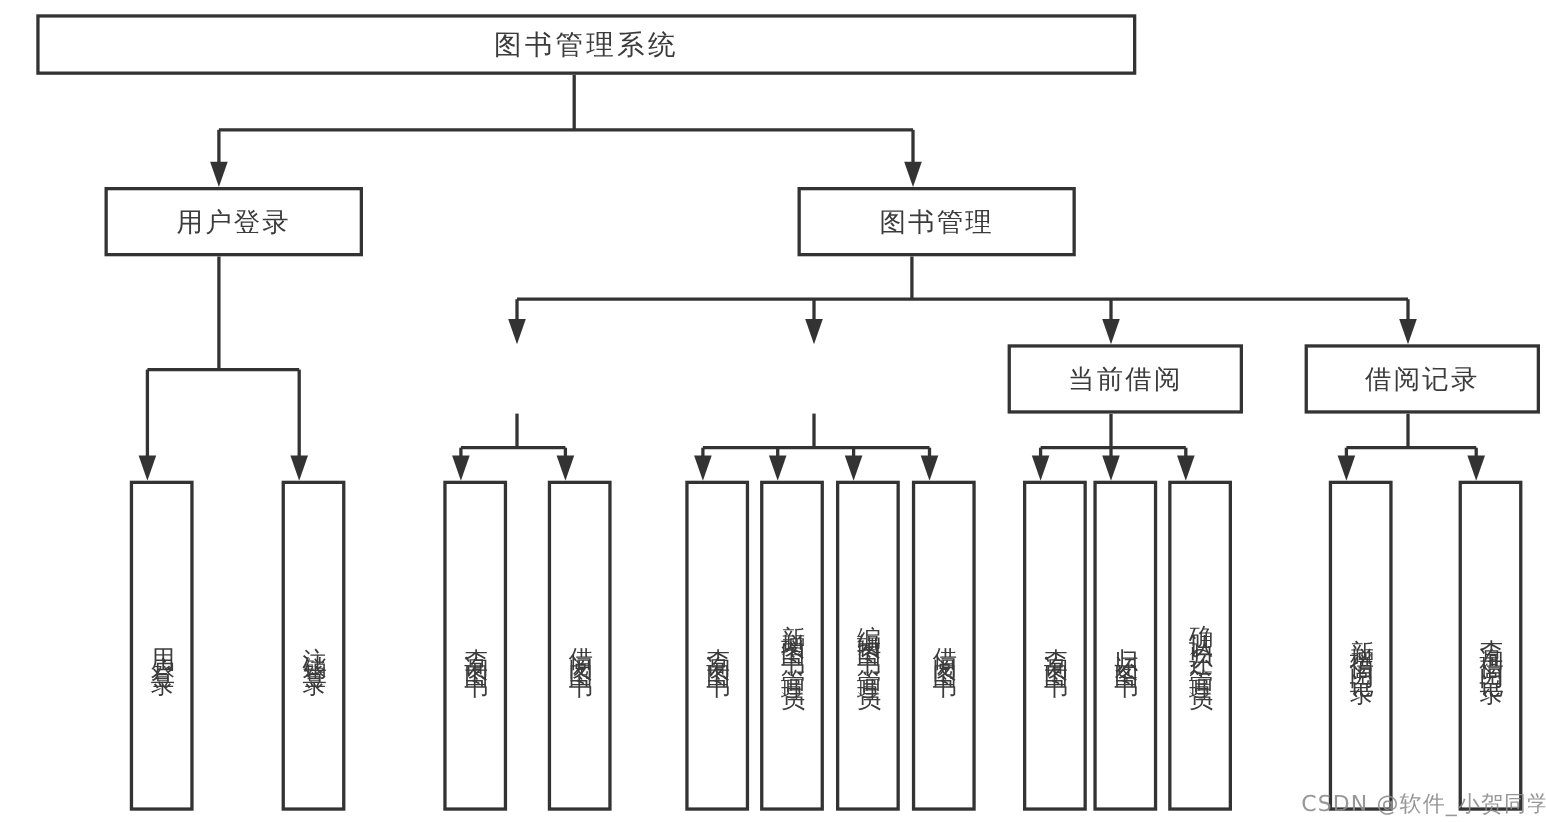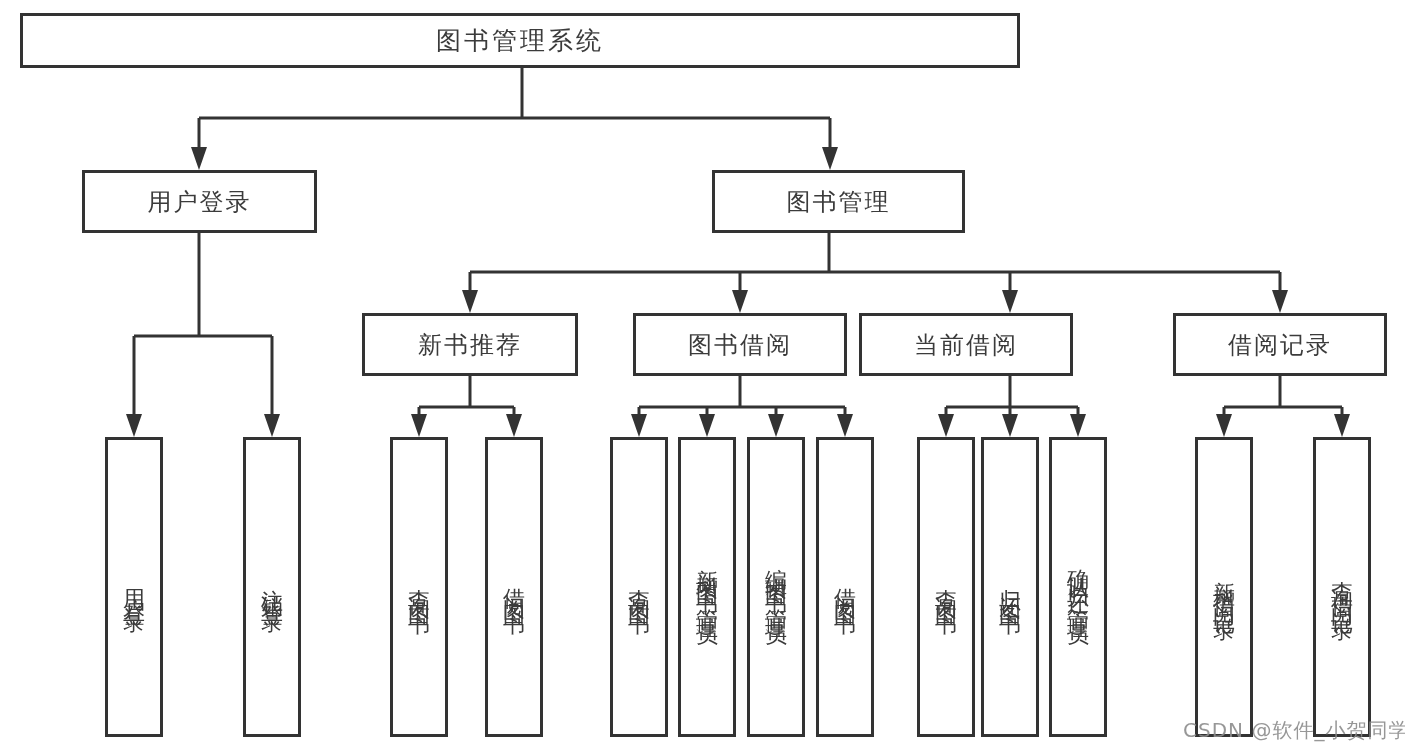--- a/index.html
+++ b/index.html
@@ -23,20 +23,21 @@
   .box {
     position: absolute;
     box-sizing: border-box;
     border: 3px solid #333333;
     background: #ffffff;
     color: #3b3b3b;
     display: flex;
     align-items: center;
     justify-content: center;
     text-align: center;
+    margin-left: 13px;
   }
   .hbox {
     font-size: 24px;
     letter-spacing: 2px;
     height: 63px;
   }
   .rootbox {
     font-size: 25px;
     letter-spacing: 3px;
   }
@@ -127,23 +128,21 @@
       <polygon points="1216,414 1232,414 1224,437"></polygon>
       <polygon points="1334,414 1350,414 1342,437"></polygon>
     </g>
   </svg>
 
   <div class="box hbox rootbox" style="left:20px; top:13px; width:1000px; height:55px;">图书管理系统</div>
 
   <div class="box hbox" style="left:82px; top:170px; width:235px;">用户登录</div>
   <div class="box hbox" style="left:712px; top:170px; width:253px;">图书管理</div>
 
-  <div class="box hbox" style="left:362px; top:313px; width:216px;">新书推荐</div>
-  <div class="box hbox" style="left:633px; top:313px; width:214px;">图书借阅</div>
-  <div class="box hbox" style="left:859px; top:313px; width:214px;">当前借阅</div>
+  <div class="box hbox" style="left:903px; top:313px; width:214px;">当前借阅</div>
   <div class="box hbox" style="left:1173px; top:313px; width:214px;">借阅记录</div>
 
   <div class="box vbox" style="left:105px; top:437px;">用户登录</div>
   <div class="box vbox" style="left:243px; top:437px;">注销登录</div>
 
   <div class="box vbox" style="left:390px; top:437px;">查询图书</div>
   <div class="box vbox" style="left:485px; top:437px;">借阅图书</div>
 
   <div class="box vbox" style="left:610px; top:437px;">查询图书</div>
   <div class="box vbox" style="left:678px; top:437px;">新增图书（管理员）</div>

